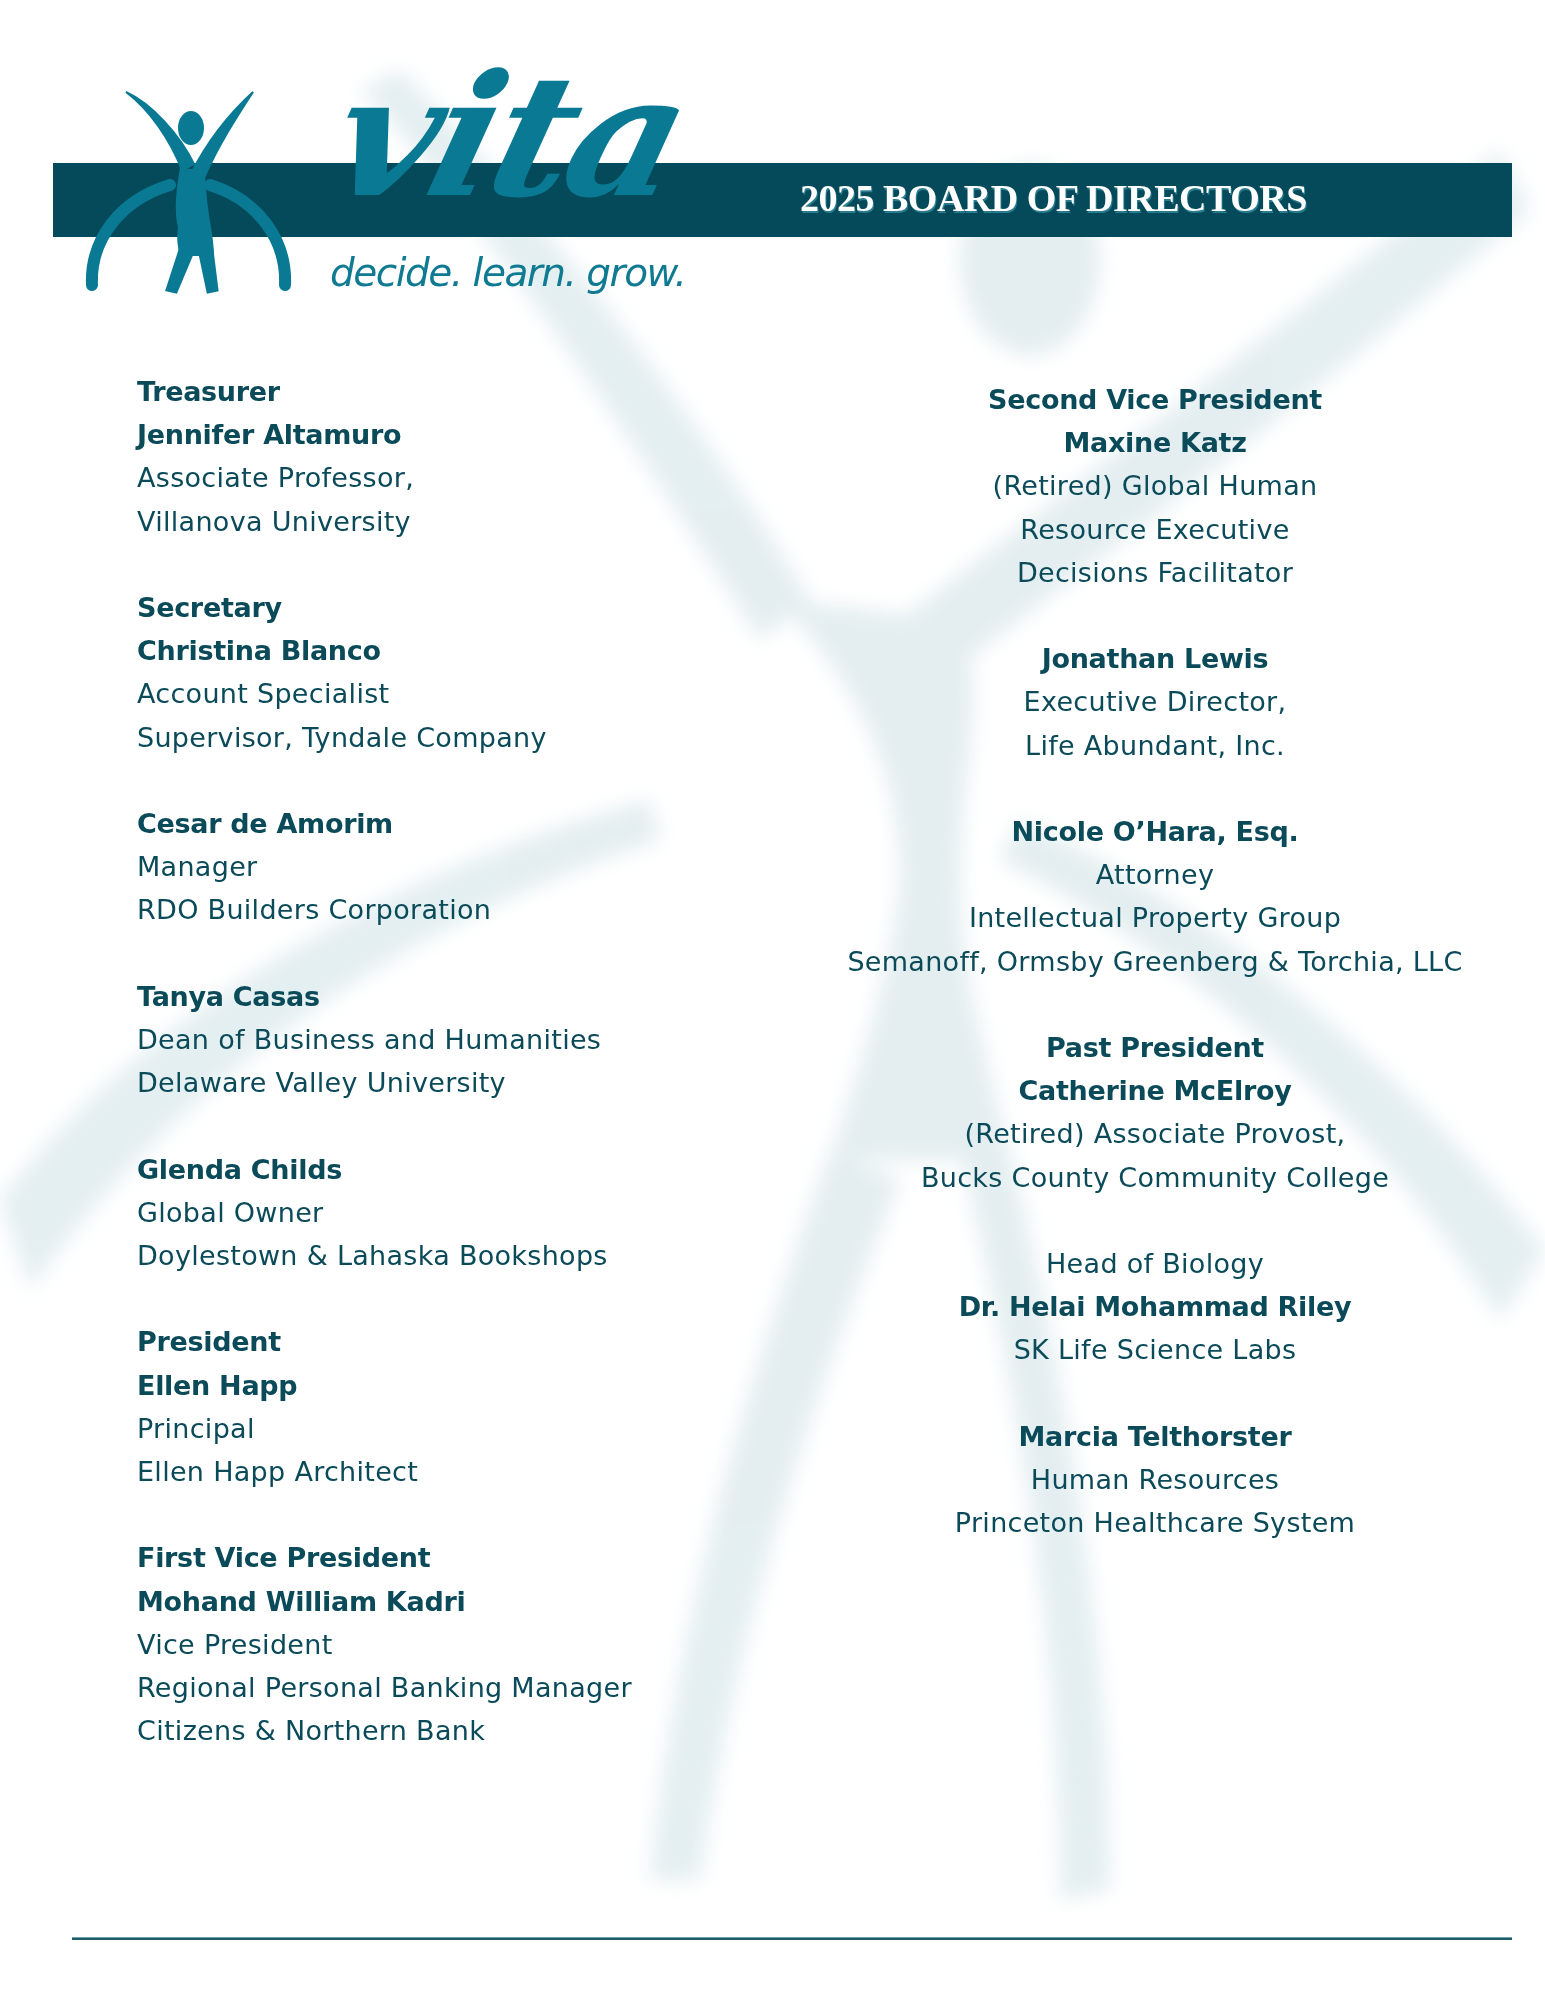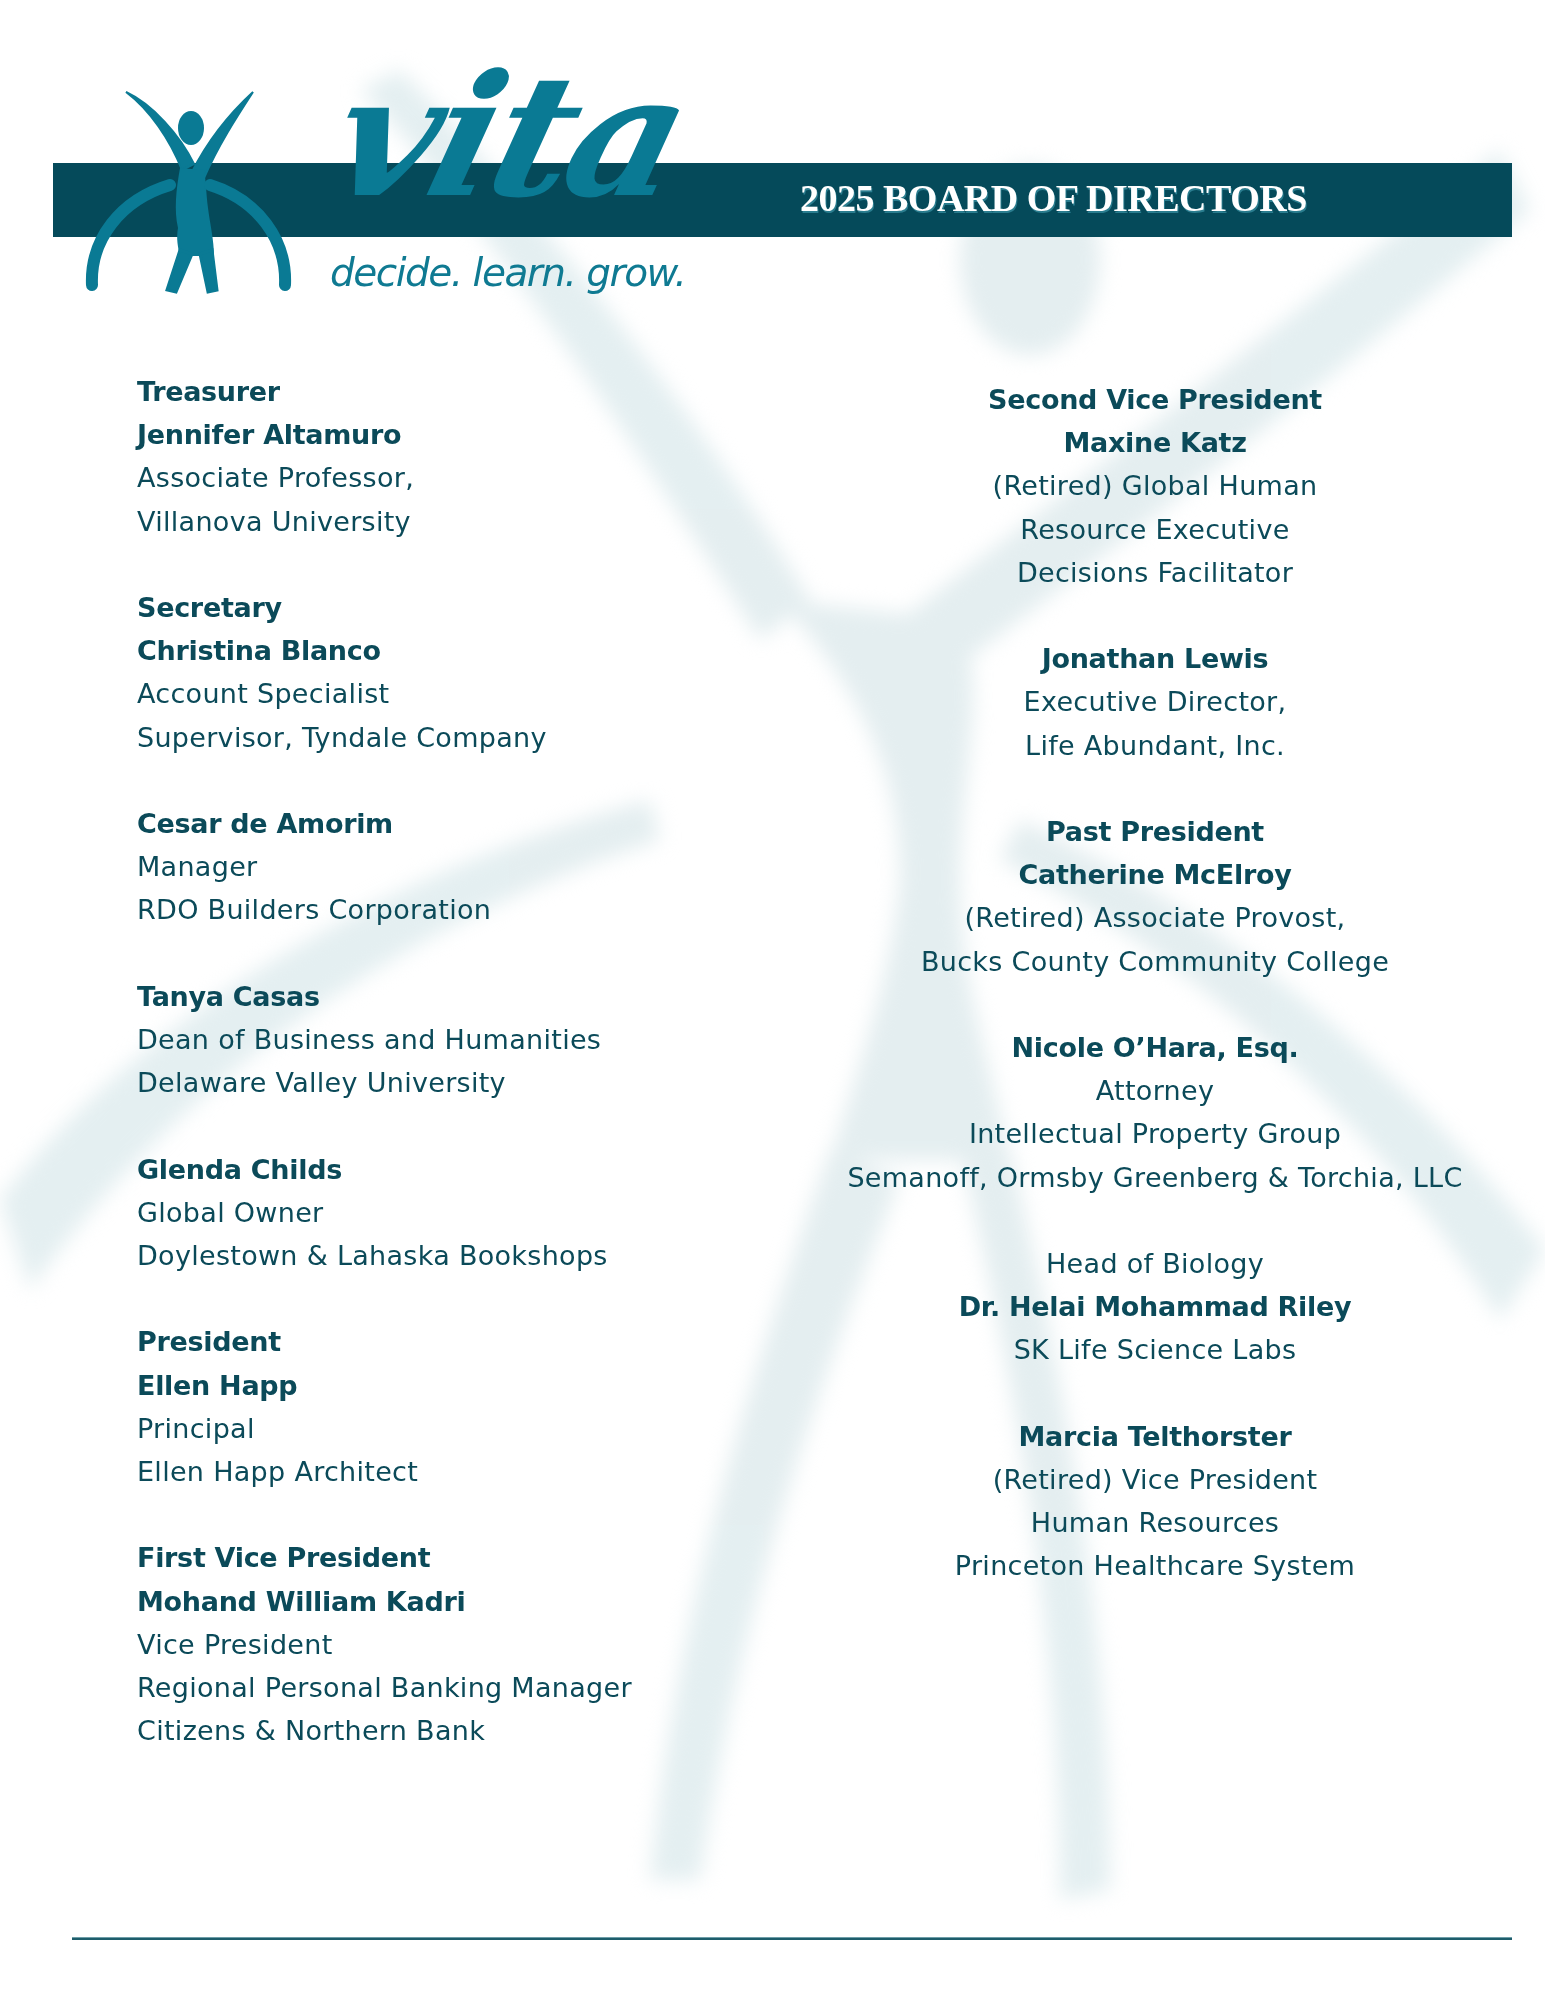--- a/index.html
+++ b/index.html
@@ -212,37 +212,36 @@
     <span class="line detail">(Retired) Global Human</span>
     <span class="line detail">Resource Executive</span>
     <span class="line detail">Decisions Facilitator</span>
   </div>
   <div class="member">
     <span class="line name">Jonathan Lewis</span>
     <span class="line detail">Executive Director,</span>
     <span class="line detail">Life Abundant, Inc.</span>
   </div>
   <div class="member">
+    <span class="line name">Nicole O’Hara, Esq.</span>
+    <span class="line detail">Attorney</span>
+    <span class="line detail">Intellectual Property Group</span>
+    <span class="line detail">Semanoff, Ormsby Greenberg &amp; Torchia, LLC</span>
+  </div>
+  <div class="member">
     <span class="line role">Past President</span>
     <span class="line name">Catherine McElroy</span>
     <span class="line detail">(Retired) Associate Provost,</span>
     <span class="line detail">Bucks County Community College</span>
   </div>
   <div class="member">
-    <span class="line name">Nicole O’Hara, Esq.</span>
-    <span class="line detail">Attorney</span>
-    <span class="line detail">Intellectual Property Group</span>
-    <span class="line detail">Semanoff, Ormsby Greenberg &amp; Torchia, LLC</span>
-  </div>
-  <div class="member">
     <span class="line detail">Head of Biology</span>
     <span class="line name">Dr. Helai Mohammad Riley</span>
     <span class="line detail">SK Life Science Labs</span>
   </div>
   <div class="member">
     <span class="line name">Marcia Telthorster</span>
-    <span class="line detail">(Retired) Vice President</span>
     <span class="line detail">Human Resources</span>
     <span class="line detail">Princeton Healthcare System</span>
   </div>
 </div>
 
 <div class="footer-rule"></div>
 
 </body></html>

